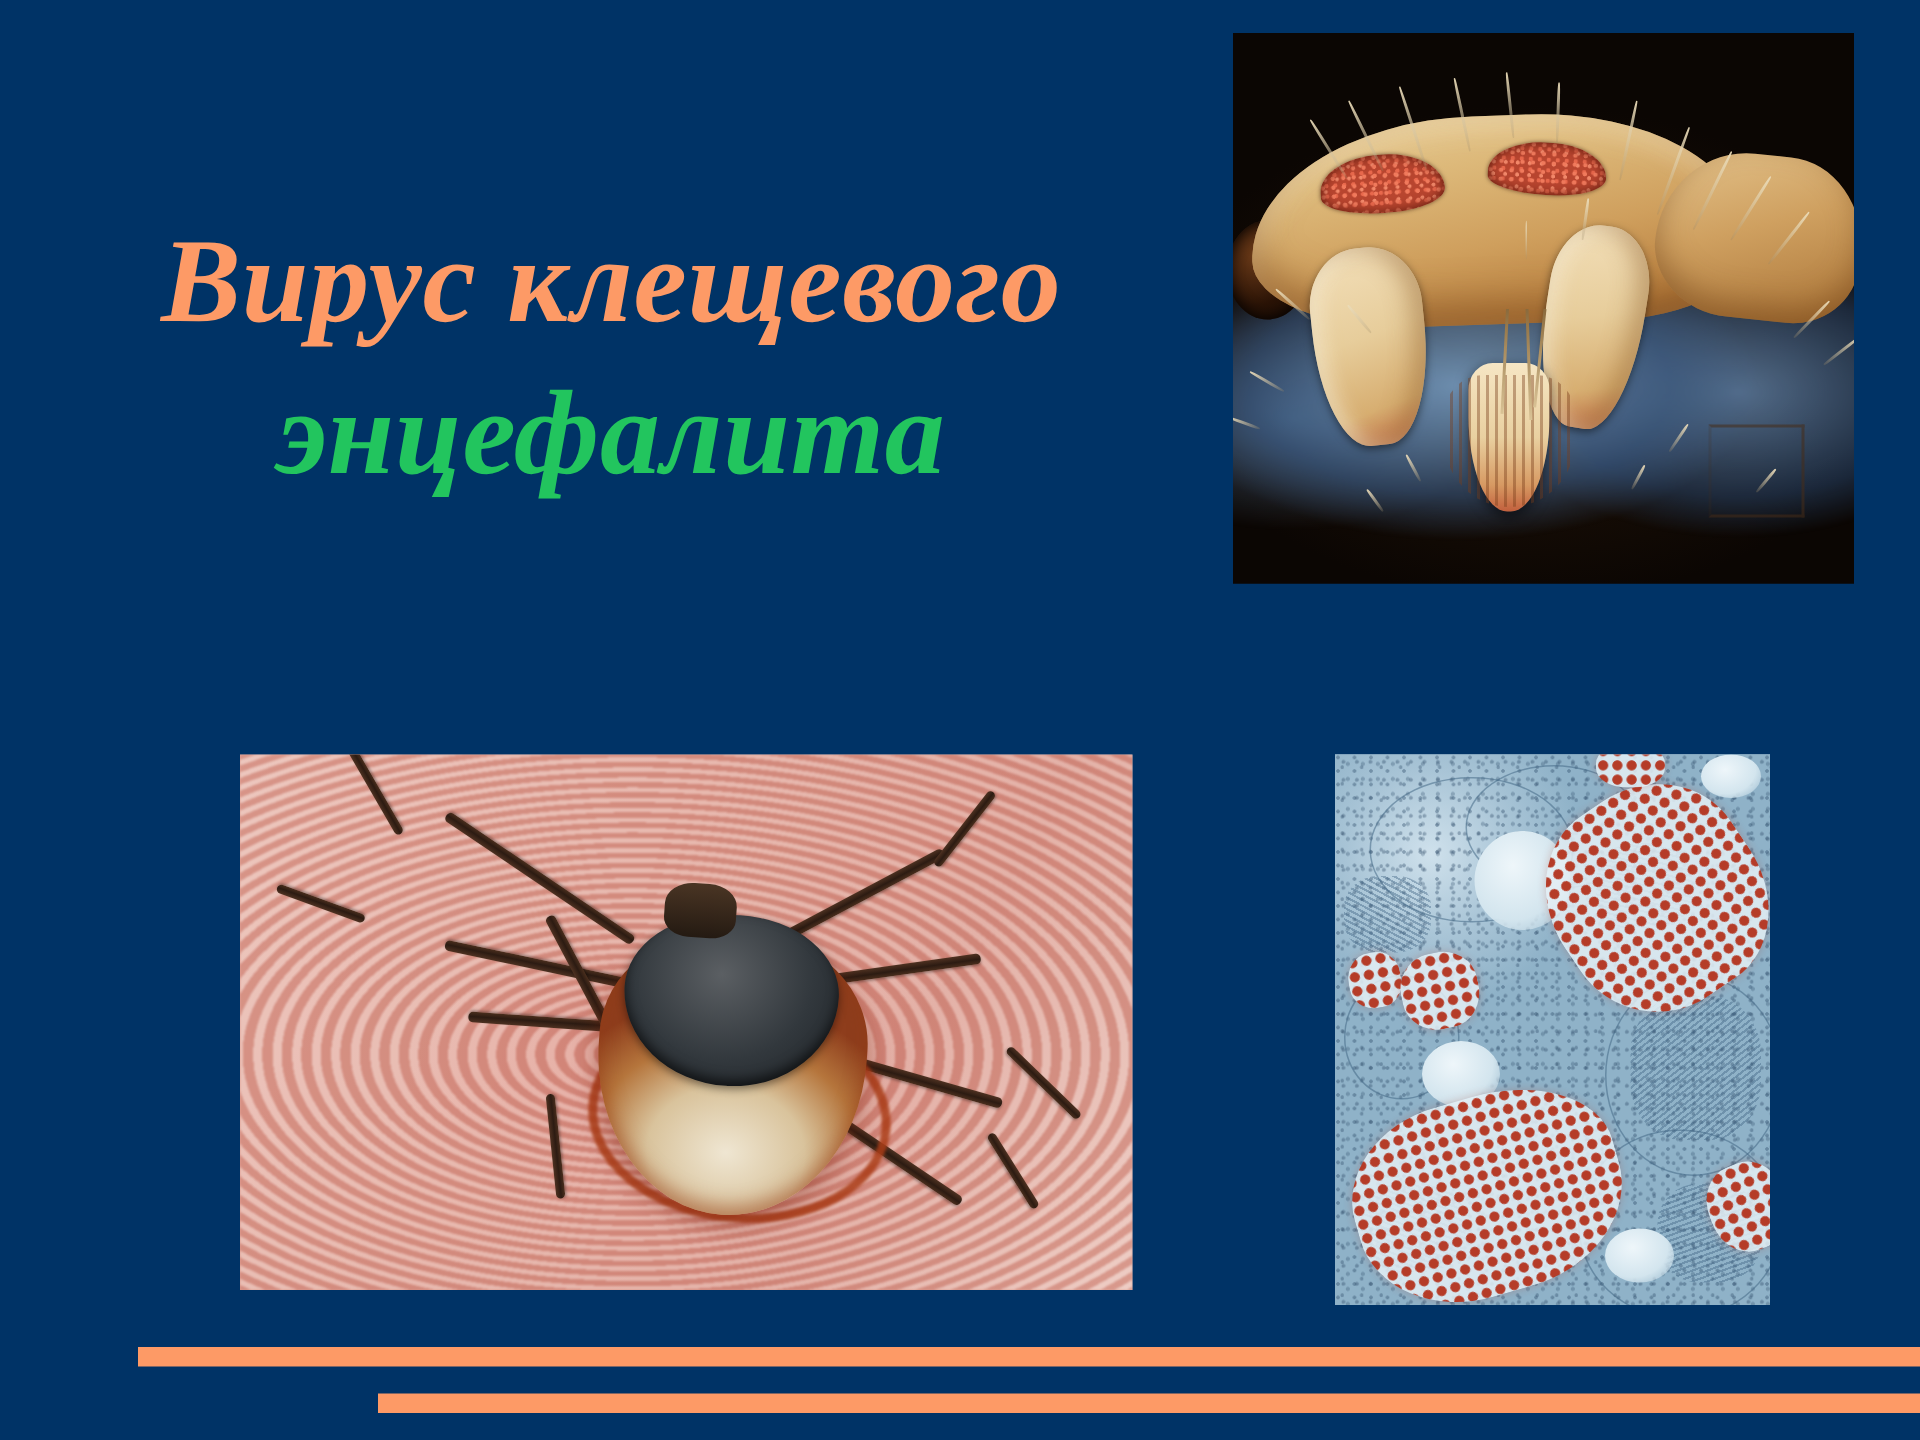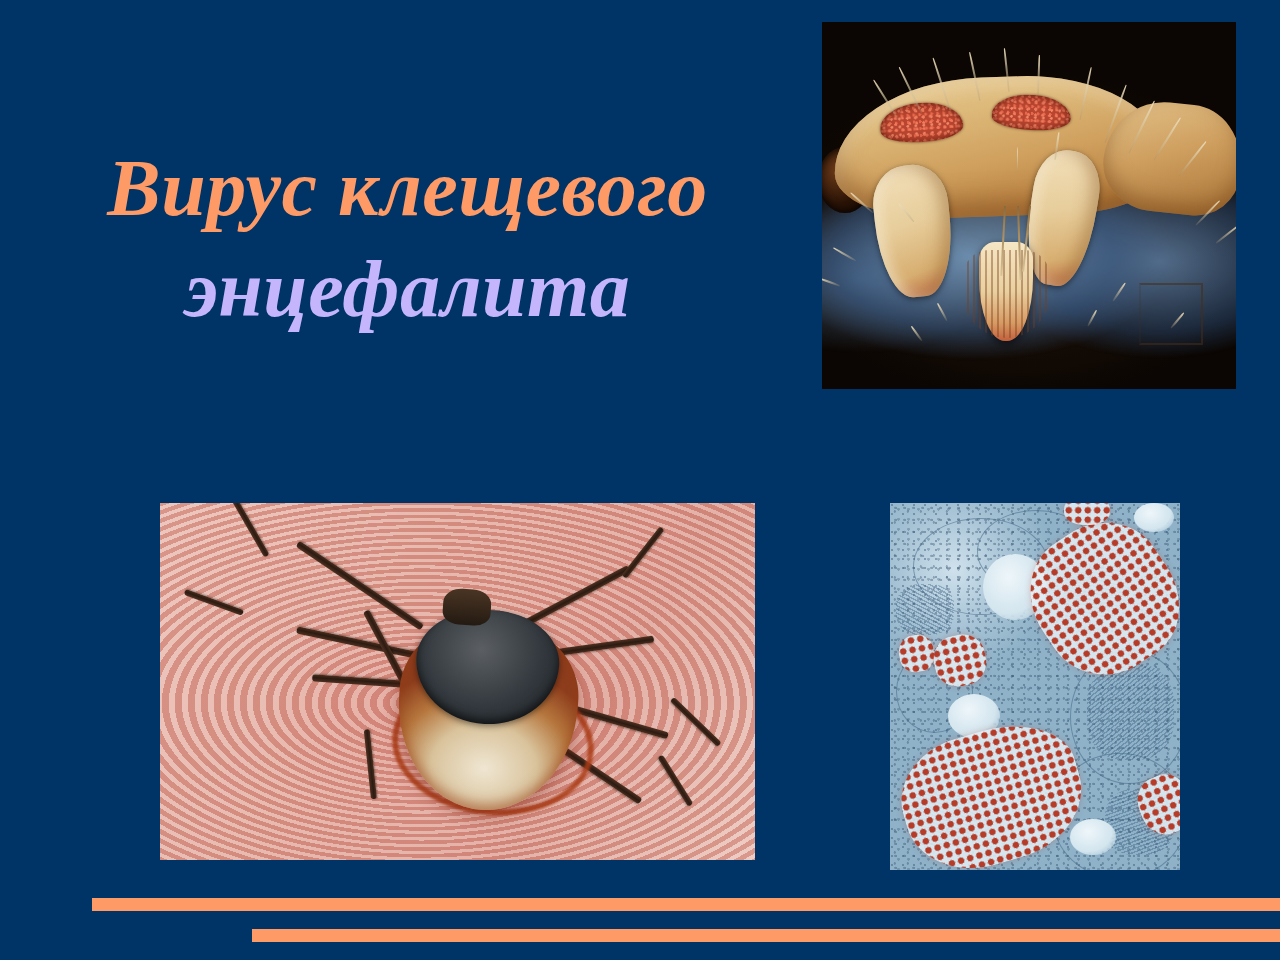--- a/index.html
+++ b/index.html
@@ -289,21 +289,21 @@
   #bar-top { left: 92px;  top: 898px; width: 1188px; }
   #bar-bottom { left: 252px; top: 929px; width: 1028px; }
 </style>
 </head>
 <body>
 
 <div class="slide" style="background: rgb(0, 51, 102);">
 
   <div class="title-block">
     <div class="title-line" style="color: rgb(253, 154, 102);">Вирус клещевого</div>
-    <div class="title-line" style="color: #c4b5fd;">энцефалита</div>
+    <div class="title-line" style="color: #22c55e;">энцефалита</div>
   </div>
 
   <div class="photo" id="sem" style="left: 822px; top: 22px; width: 414px; height: 367px;">
     <div class="sem-layer">
       <div class="sem-blue"></div>
 
       <div class="socket" id="socket-l"></div>
       <div class="socket" id="socket-r"></div>
 
       <div class="sem-basis"></div>

